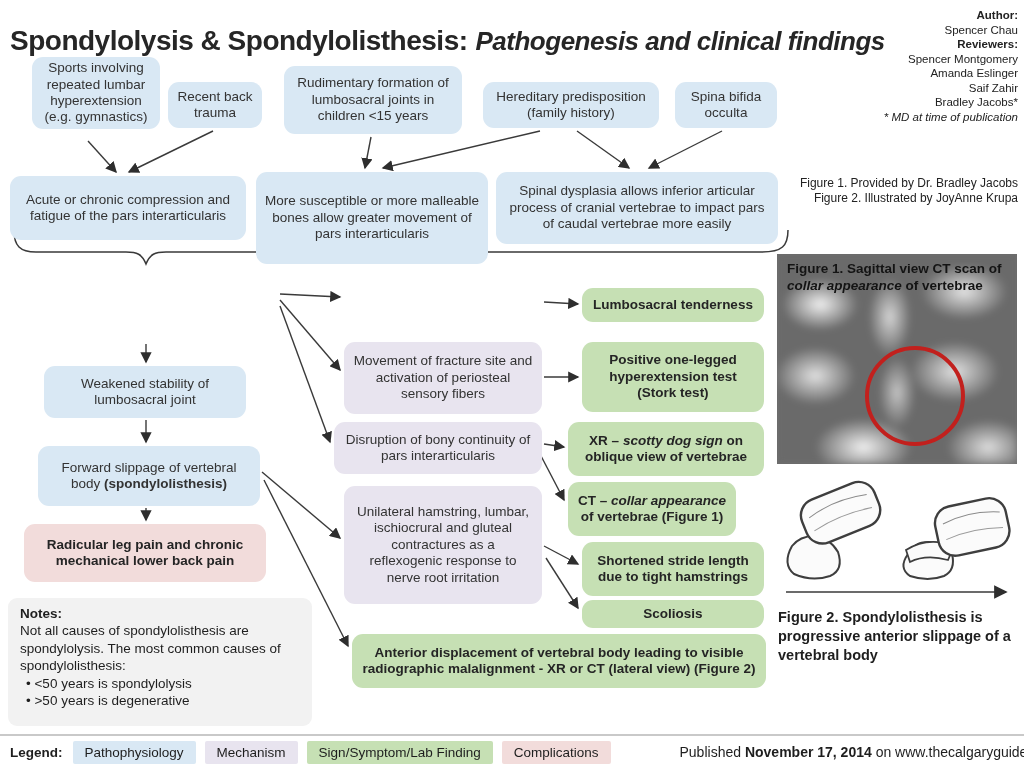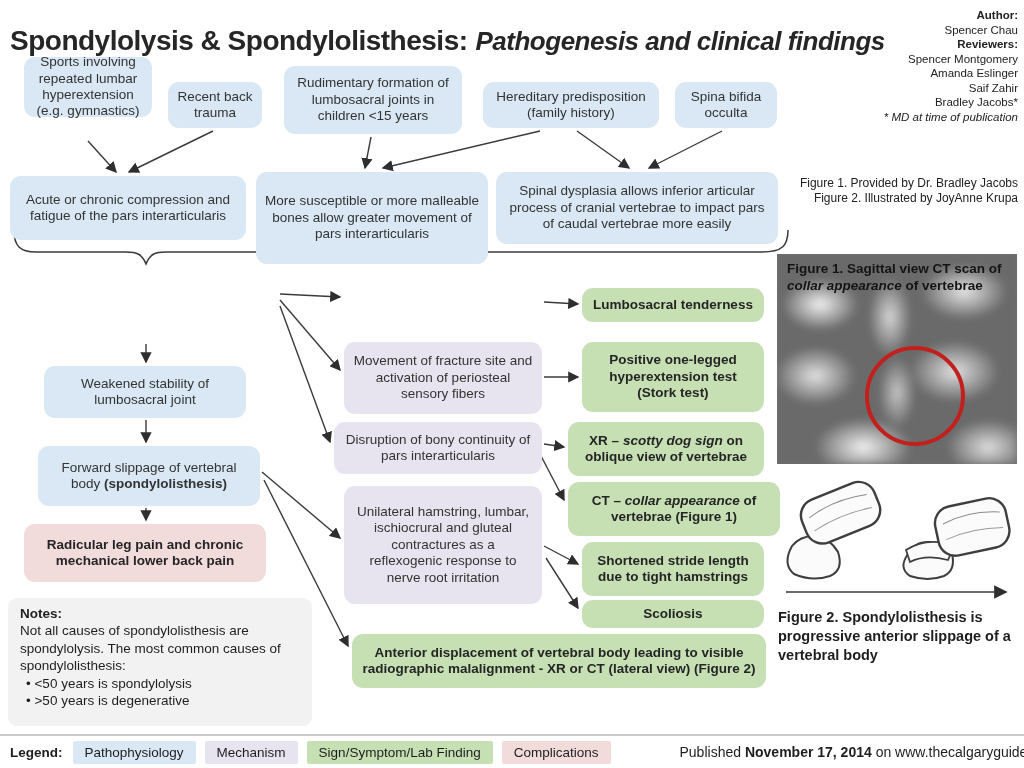--- a/index.html
+++ b/index.html
@@ -111,21 +111,21 @@
     <div>Saif Zahir</div>
     <div>Bradley Jacobs*</div>
     <div class="foot">* MD at time of publication</div>
   </div>
 
   <div class="figcredits">
     <div>Figure 1. Provided by Dr. Bradley Jacobs</div>
     <div>Figure 2. Illustrated by JoyAnne Krupa</div>
   </div>
 
-  <div class="box blue" style="left:24px;top:57px;width:128px;height:60px;">
+  <div class="box blue" style="left:32px;top:57px;width:128px;height:72px;">
       <span>Sports involving repeated lumbar hyperextension (e.g. gymnastics)</span>
     </div>
   <div class="box blue" style="left:168px;top:82px;width:94px;height:46px;">
       <span>Recent back trauma</span>
     </div>
   <div class="box blue" style="left:284px;top:66px;width:178px;height:68px;">
       <span>Rudimentary formation of lumbosacral joints in children &lt;15 years</span>
     </div>
   <div class="box blue" style="left:483px;top:82px;width:176px;height:46px;">
       <span>Hereditary predisposition (family history)</span>
@@ -175,21 +175,21 @@
 
   <div class="box green" style="left:582px;top:288px;width:182px;height:34px;">
       <span>Lumbosacral tenderness</span>
     </div>
   <div class="box green" style="left:582px;top:342px;width:182px;height:70px;">
       <span>Positive one-legged hyperextension test (Stork test)</span>
     </div>
   <div class="box green" style="left:568px;top:422px;width:196px;height:54px;">
     <span><span>XR –  </span><span class="i">scotty dog sign</span><span> on oblique view of vertebrae</span></span>
   </div>
-  <div class="box green" style="left:568px;top:482px;width:212px;height:54px;">
+  <div class="box green" style="left:568px;top:482px;width:168px;height:54px;">
     <span><span>CT – </span><span class="i">collar appearance</span><span> of vertebrae (Figure 1)</span></span>
   </div>
   <div class="box green" style="left:582px;top:542px;width:182px;height:54px;">
       <span>Shortened stride length due to tight hamstrings</span>
     </div>
   <div class="box green" style="left:582px;top:600px;width:182px;height:28px;">
       <span>Scoliosis</span>
     </div>
   <div class="box green" style="left:352px;top:634px;width:414px;height:54px;">
       <span>Anterior displacement of vertebral body leading to visible radiographic malalignment - XR or CT (lateral view) (Figure 2)</span>

